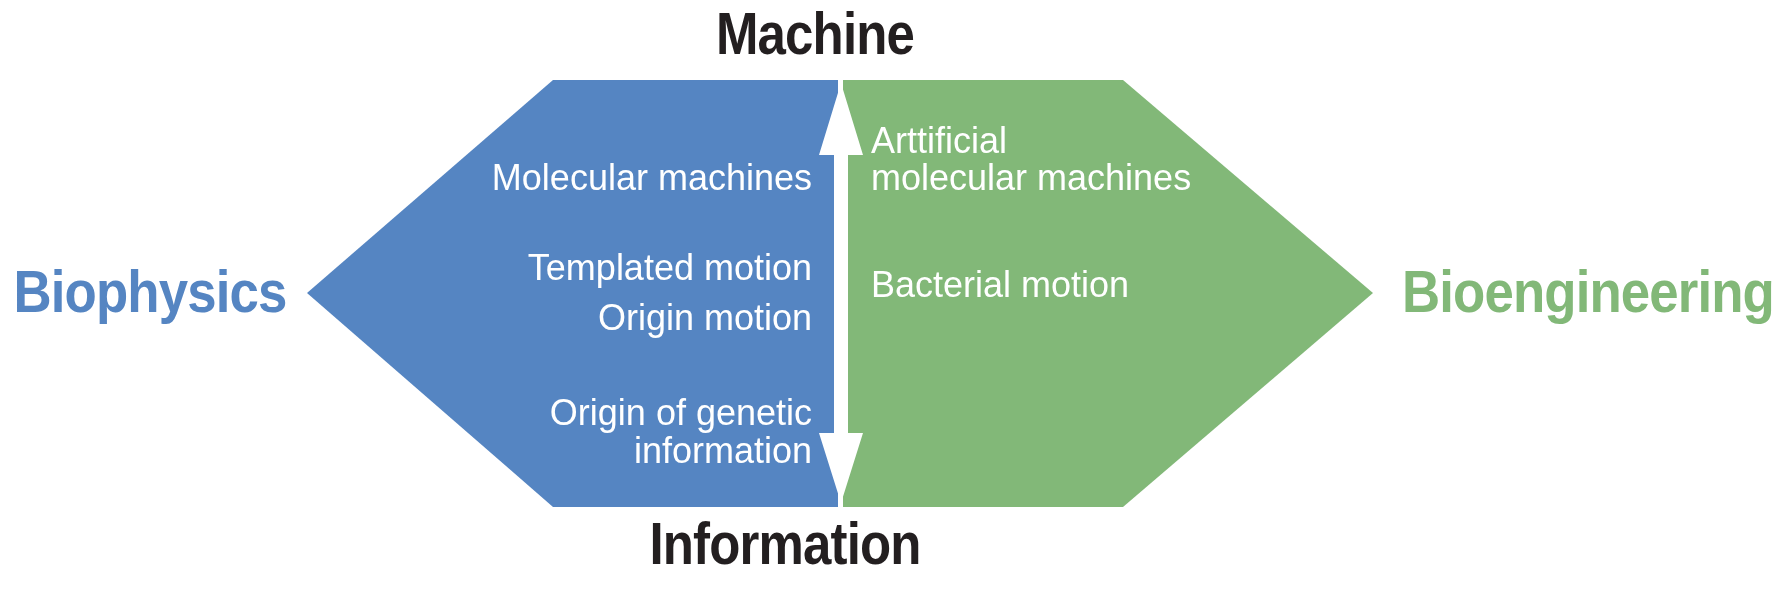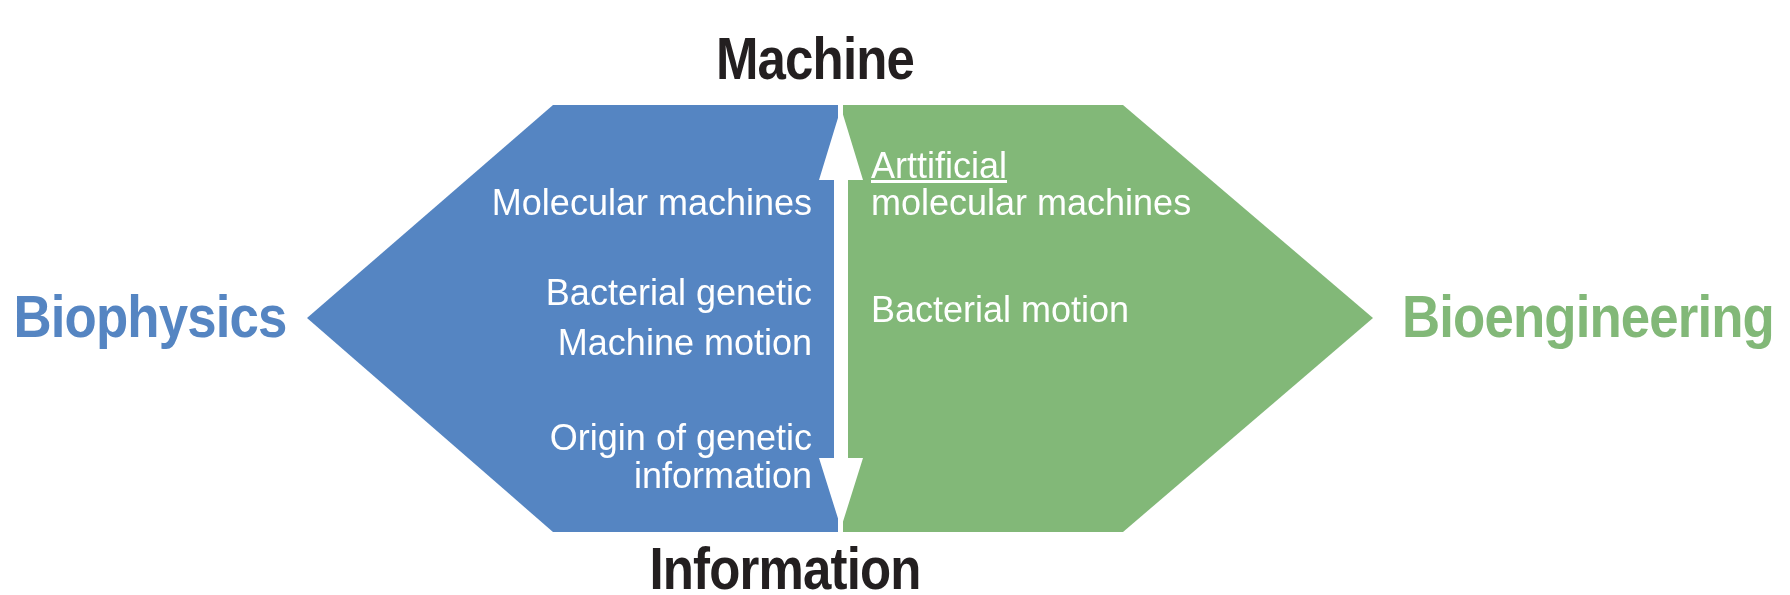--- a/index.html
+++ b/index.html
@@ -8,21 +8,20 @@
     background: #ffffff;
     width: 1790px;
     height: 595px;
     overflow: hidden;
     font-family: "Liberation Sans", "DejaVu Sans", sans-serif;
   }
   .stage {
     position: relative;
     width: 1790px;
     height: 463px;
-    margin-top: 25px;
   }
   .stage svg {
     position: absolute;
     left: 0;
     top: 0;
   }
   .axis-title {
     position: absolute;
     font-weight: bold;
     font-size: 60px;
@@ -69,25 +68,25 @@
   <div class="axis-title" style="left:815px; top:4px;">Machine</div>
 
   <div class="axis-title" style="left:785px; top:514px;">Information</div>
 
   <div class="side-label blue" style="left:150px; top:262px;">Biophysics</div>
 
   <div class="side-label green" style="left:1588px; top:262px;">Bioengineering</div>
 
   <div class="wlabel blue-side" style="top:160px;">Molecular machines</div>
 
-  <div class="wlabel blue-side" style="top:250px;">Bacterial genetic</div>
-  <div class="wlabel blue-side" style="top:300px;">Machine motion</div>
+  <div class="wlabel blue-side" style="top:250px;">Templated motion</div>
+  <div class="wlabel blue-side" style="top:300px;">Origin motion</div>
 
   <div class="wlabel blue-side" style="top:395px;">Origin of genetic</div>
   <div class="wlabel blue-side" style="top:433px;">information</div>
 
-  <div class="wlabel green-side" style="top:123px;text-decoration:underline;">Arttificial</div>
+  <div class="wlabel green-side" style="top:123px;">Arttificial</div>
   <div class="wlabel green-side" style="top:160px;">molecular machines</div>
 
   <div class="wlabel green-side" style="top:267px;">Bacterial motion</div>
 
 
 </div>
 
 </body></html>

